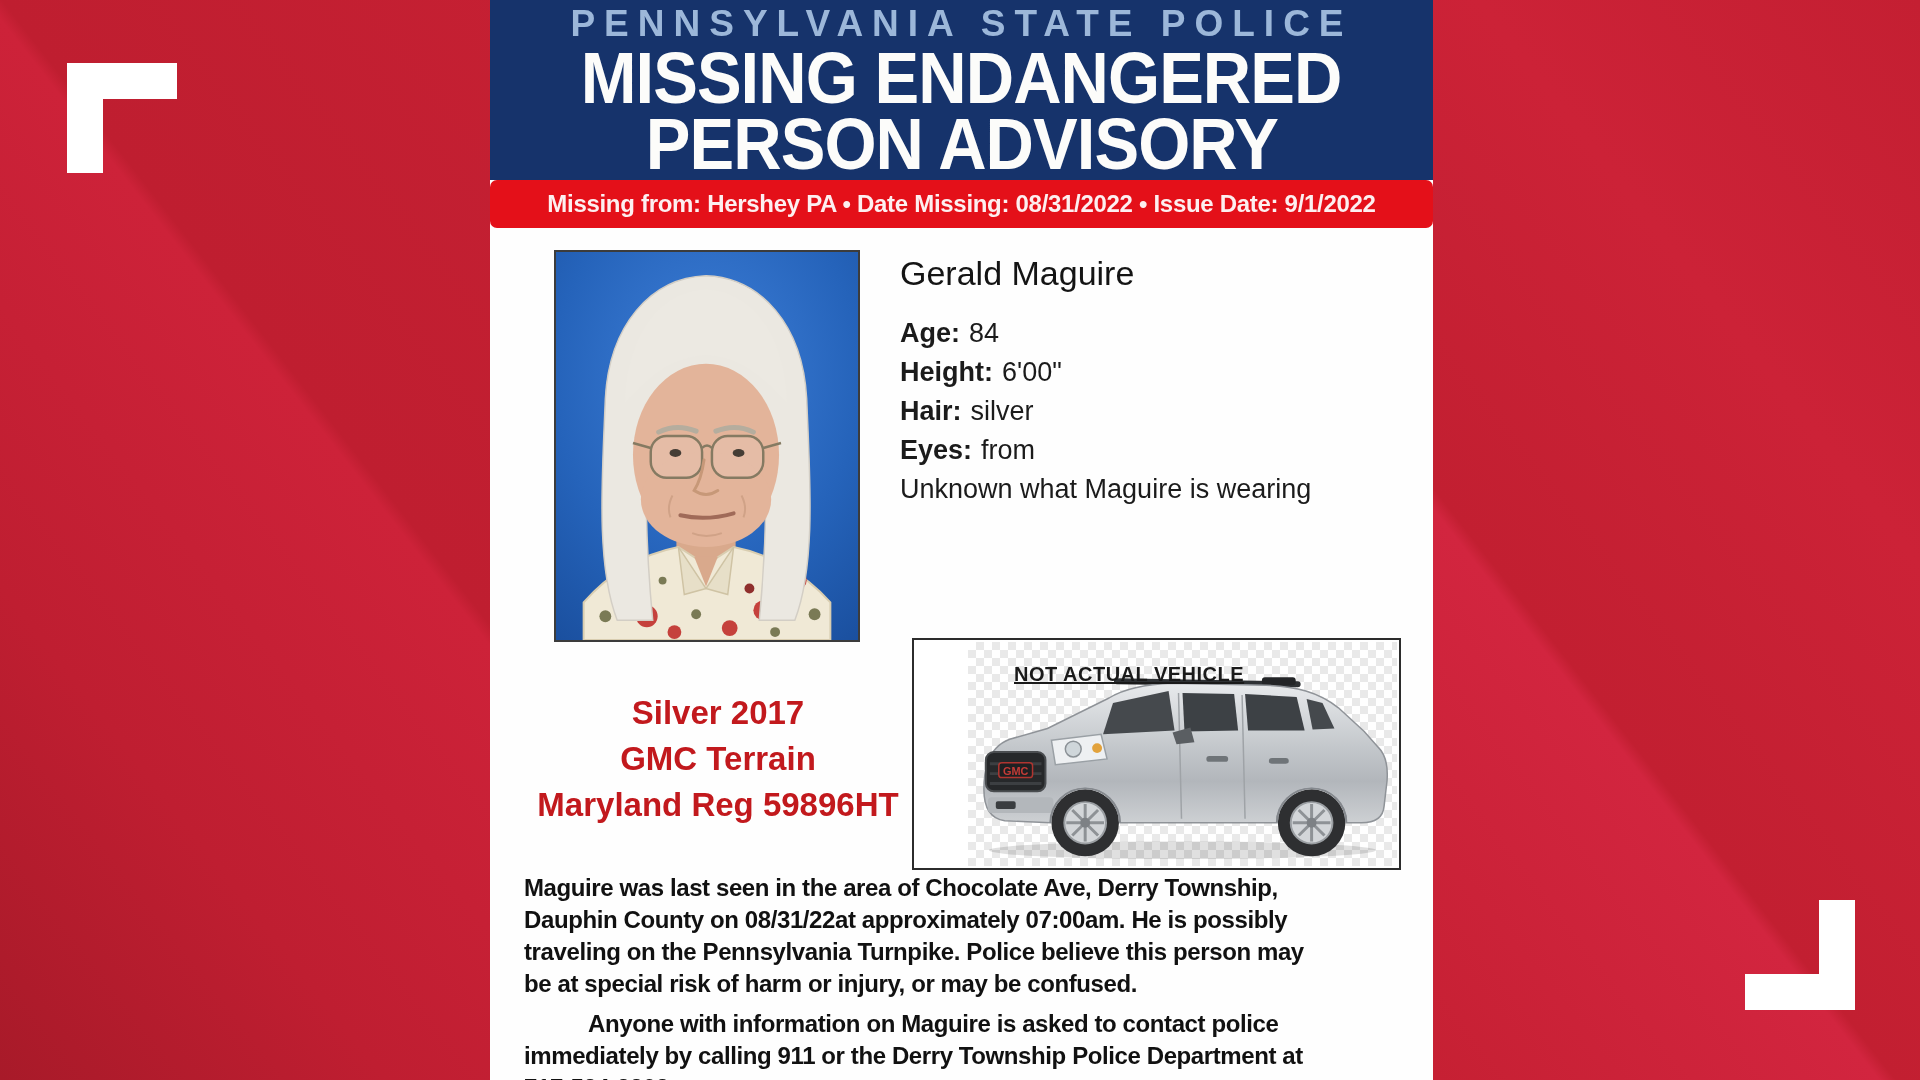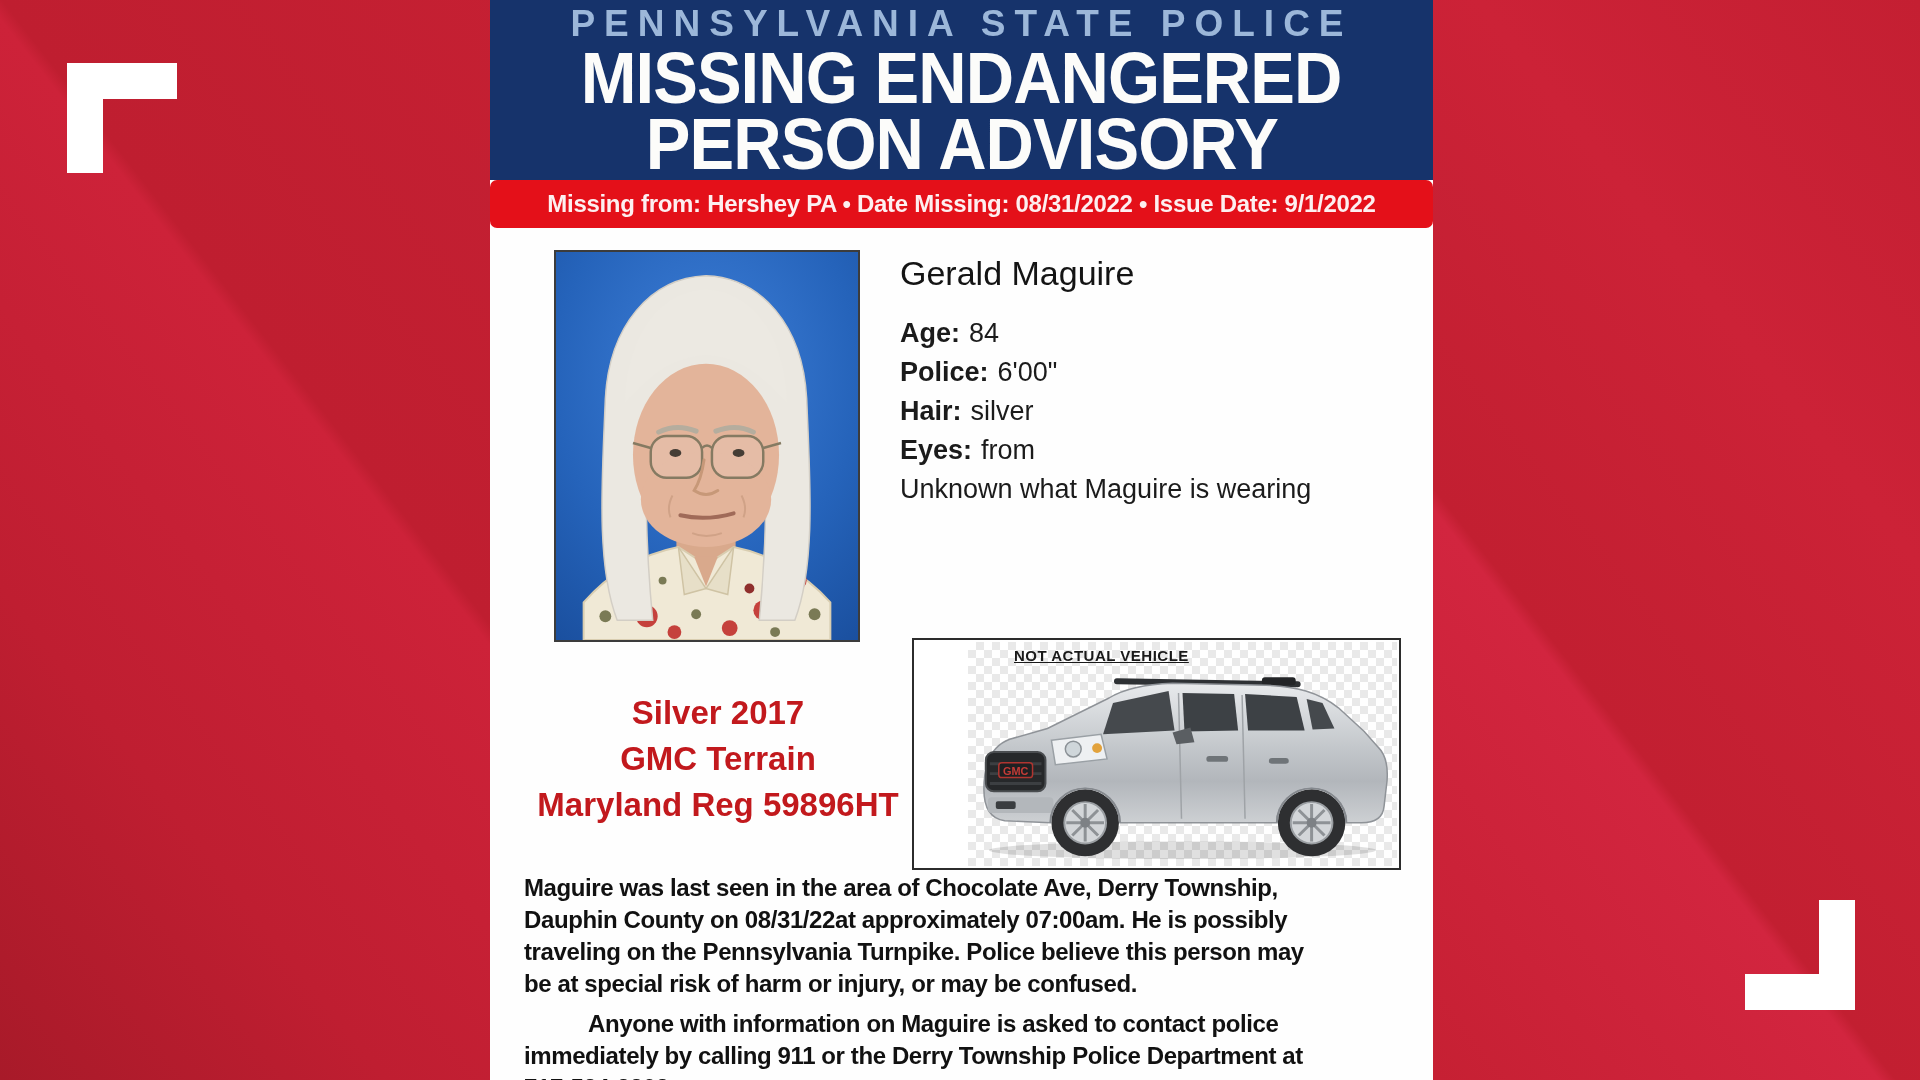--- a/index.html
+++ b/index.html
@@ -67,21 +67,21 @@
   }
   .veh-checker {
     position: absolute; left: 54px; top: 2px; right: 2px; bottom: 2px;
     background-color: #ffffff;
     background-image:
       linear-gradient(45deg, #e9e9e9 25%, transparent 25%, transparent 75%, #e9e9e9 75%),
       linear-gradient(45deg, #e9e9e9 25%, transparent 25%, transparent 75%, #e9e9e9 75%);
     background-size: 16px 16px; background-position: 0 0, 8px 8px;
   }
   .veh-caption {
-    position: absolute; left: 100px; top: 7px; font-size: 15px; font-weight: bold;
+    position: absolute; left: 100px; top: 23px; font-size: 20px; font-weight: bold;
     text-decoration: underline; color: #1a1a1a; letter-spacing: 0.5px; z-index: 2;
   }
   .veh-checker svg { position: absolute; left: 0; top: 0; width: 100%; height: 100%; }
 
   .para {
     position: absolute; left: 34px; width: 886px;
     font-size: 24px; font-weight: bold; color: #111;
     line-height: 32px; letter-spacing: -0.4px; white-space: pre-line;
   }
   .para-1 { top: 644px; }
@@ -173,21 +173,21 @@
       </svg>
     </div>
 
     <div class="person-name">Gerald Maguire</div>
 
     <div class="details">
       <div class="row">
         <span class="lbl">Age:</span><span>84</span>
       </div>
       <div class="row">
-        <span class="lbl">Police:</span><span>6'00"</span>
+        <span class="lbl">Height:</span><span>6'00"</span>
       </div>
       <div class="row">
         <span class="lbl">Hair:</span><span>silver</span>
       </div>
       <div class="row">
         <span class="lbl">Eyes:</span><span>from</span>
       </div>
       <div class="row">Unknown what Maguire is wearing</div>
     </div>
 

